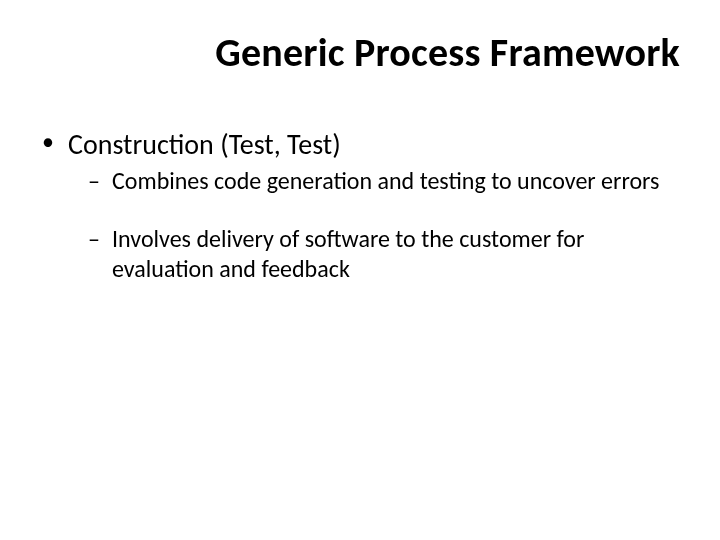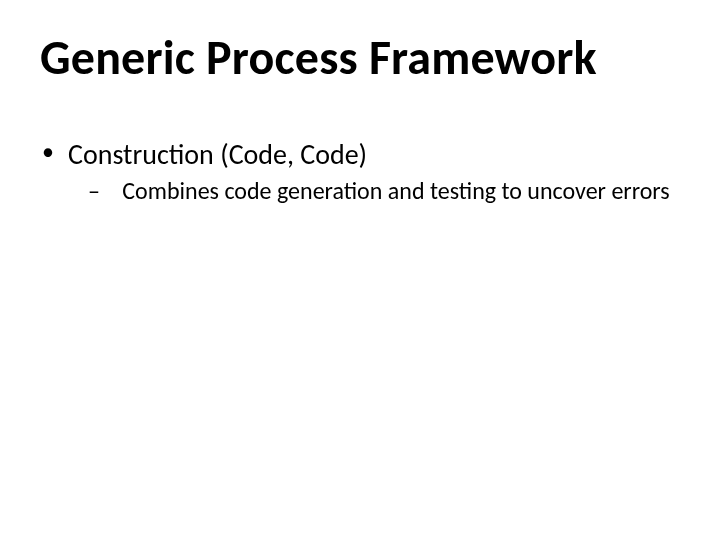--- a/index.html
+++ b/index.html
@@ -12,23 +12,23 @@
     color: #000;
   }
   .slide {
     position: relative;
     width: 720px;
     height: 540px;
     box-sizing: border-box;
     padding: 20px 40px 40px 40px;
   }
   .title {
-    font-size: 48px;
+    font-size: 40px;
     font-weight: 700;
-    text-align: left;
+    text-align: right;
     margin: 8px 0 50px 0;
     letter-spacing: 0.2px;
   }
   .l1 {
     font-size: 28px;
     margin: 18px 0 4px 0;
     padding-left: 28px;
     position: relative;
     line-height: 1.25;
   }
@@ -38,36 +38,38 @@
     left: 2px;
     top: 0;
     font-size: 24px;
   }
   .l2 {
     font-size: 24px;
     margin: 2px 0 28px 0;
     padding-left: 72px;
     position: relative;
     line-height: 1.25;
-    text-align: center;
   }
   .l2::before {
     content: "–";
     position: absolute;
     left: 48px;
     top: 0;
     font-size: 24px;
   }
 </style>
 </head>
 <body>
 
 <div class="slide">
   <div class="title">Generic Process Framework</div>
 
   <div class="l1">
-    <span>Construction (Code, Code)</span>
+    <span>Construction (Test, Test)</span>
   </div>
   <div class="l2">
     <span>Combines code generation and testing to uncover errors</span>
   </div>
 
+  <div class="l2">
+    <span>Involves delivery of software to the customer for evaluation and feedback</span>
+  </div>
 </div>
 
 </body></html>

